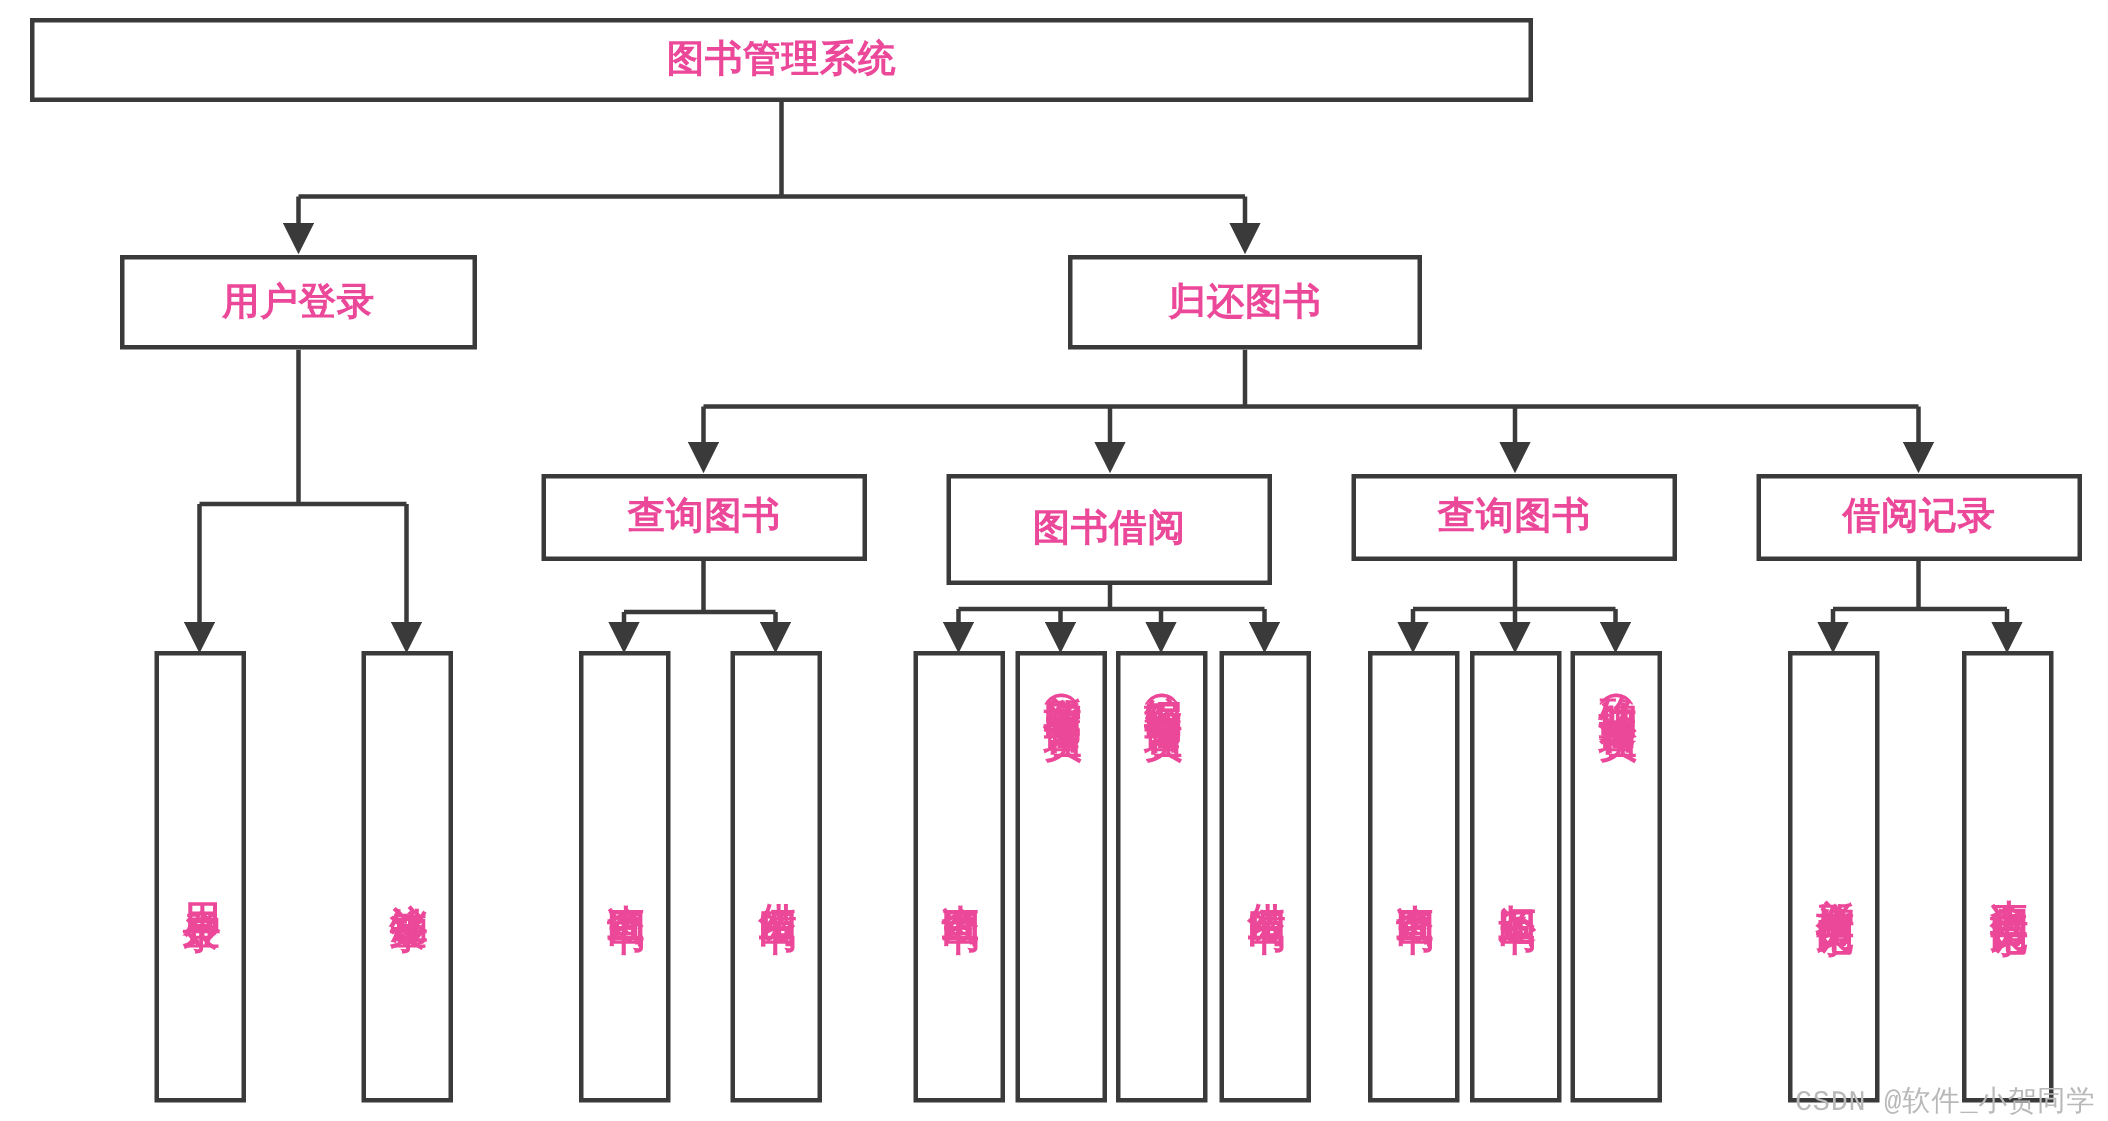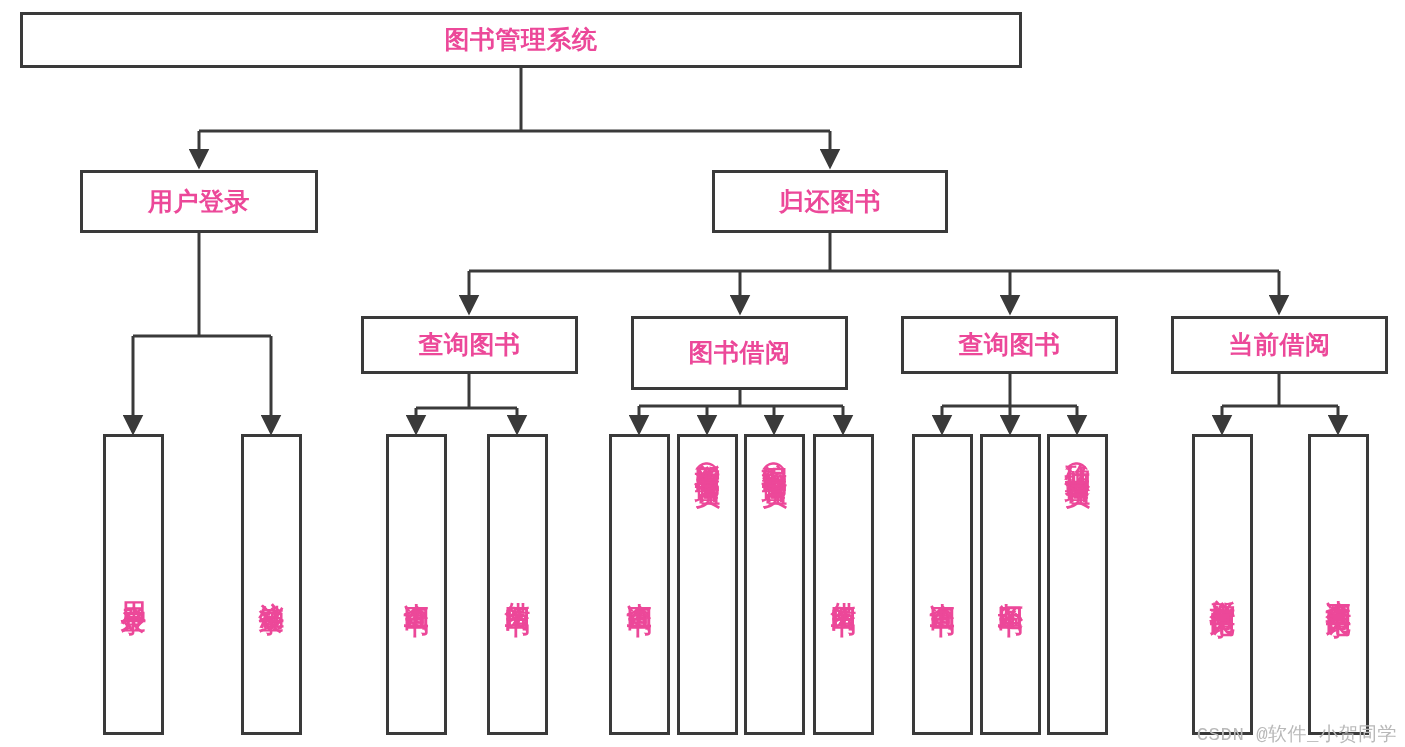--- a/index.html
+++ b/index.html
@@ -147,21 +147,21 @@
   <div class="node horiz" style="left:361px; top:316px; width:217px; height:58px;">
     <span class="node-label">查询图书</span>
   </div>
   <div class="node horiz" style="left:631px; top:316px; width:217px; height:74px;">
     <span class="node-label">图书借阅</span>
   </div>
   <div class="node horiz" style="left:901px; top:316px; width:217px; height:58px;">
     <span class="node-label">查询图书</span>
   </div>
   <div class="node horiz" style="left:1171px; top:316px; width:217px; height:58px;">
-    <span class="node-label">当前借阅</span>
+    <span class="node-label">借阅记录</span>
   </div>
 
   <div class="node vert" style="left:103px; top:434px; width:61px; height:301px; align-items:center;">
     <span class="node-label">用户登录</span>
   </div>
   <div class="node vert" style="left:241px; top:434px; width:61px; height:301px; align-items:center;">
     <span class="node-label">注销登录</span>
   </div>
 
   <div class="node vert" style="left:386px; top:434px; width:61px; height:301px; align-items:center;">

